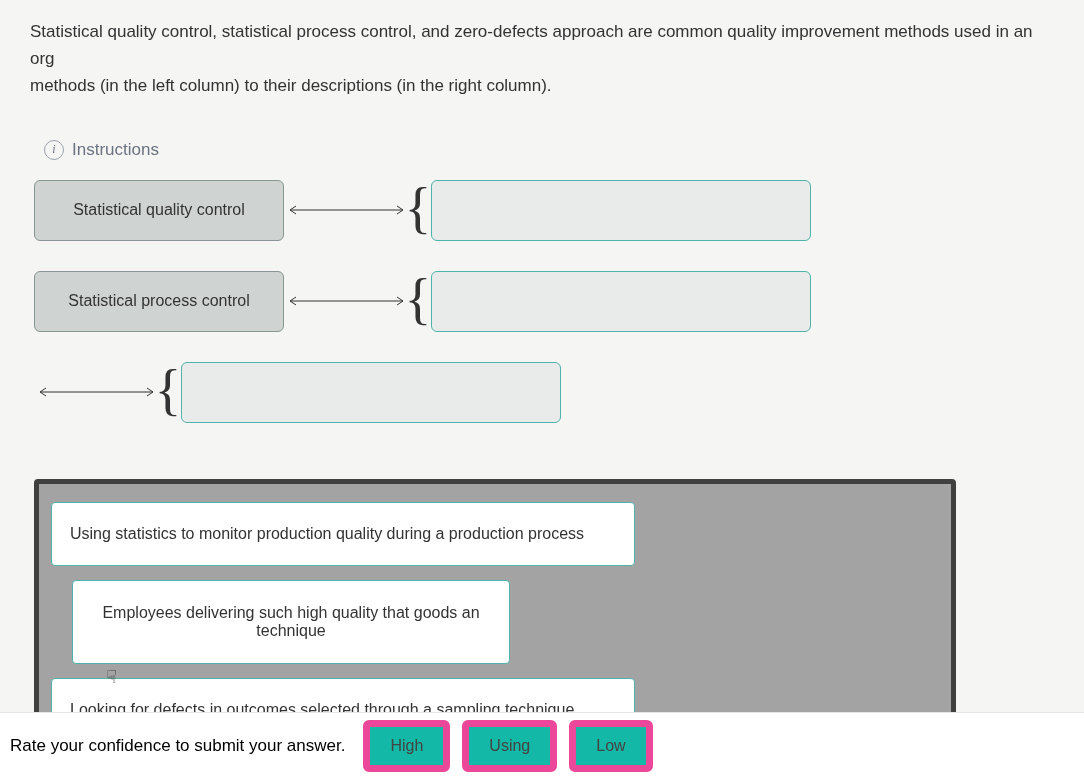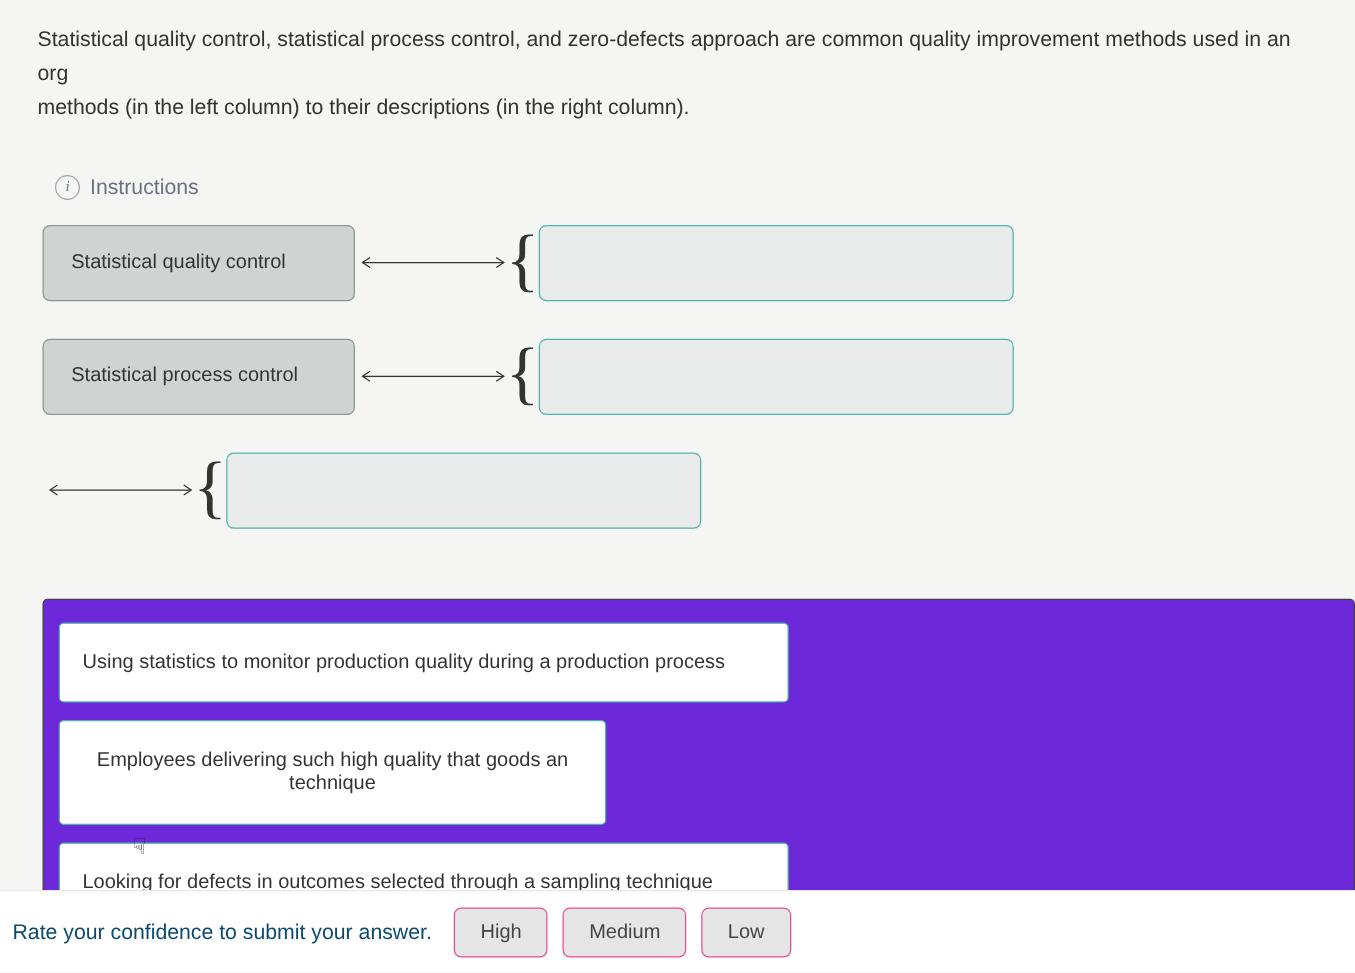--- a/index.html
+++ b/index.html
@@ -51,20 +51,21 @@
     width: 250px;
     height: 61px;
     background: #cfd4d3;
     border: 1px solid #8a9693;
     border-radius: 6px;
     display: flex;
     align-items: center;
     padding: 0 22px;
     font-size: 16px;
     color: #333;
+    justify-content: center;
   }
   .connector {
     width: 125px;
     position: relative;
     height: 1px;
   }
   .connector svg {
     position: absolute;
     top: -6px;
     left: 0;
@@ -83,44 +84,44 @@
   .target-box {
     width: 380px;
     height: 61px;
     background: #e8ebea;
     border: 1px solid #4fb3a9;
     border-radius: 6px;
     margin-left: 4px;
   }
   .options-panel {
     margin: 6px 0 0 34px;
-    width: 1050px;
-    border: 1px solid #404040;
+    width: 922px;
+    border: 5px solid #404040;
     border-radius: 4px;
-    background: #6d28d9;
+    background: #a3a3a3;
     padding: 18px 12px 18px 12px;
     display: flex;
     flex-wrap: wrap;
     gap: 14px;
   }
   .option-card {
     background: #fff;
     border: 1px solid #4fb3a9;
     border-radius: 4px;
     padding: 20px 18px;
     font-size: 16px;
     color: #333;
     display: flex;
     align-items: center;
     justify-content: center;
     text-align: center;
     cursor: grab;
   }
   .option-1 { width: 584px; height: 64px; justify-content: flex-start; text-align: left; }
-  .option-2 { width: 438px; height: 84px; flex-direction: column; }
+  .option-2 { width: 438px; height: 84px; flex-direction: column; margin-left: 21px; }
   .option-3 { width: 584px; height: 64px; justify-content: flex-start; text-align: left; }
   .help-row {
     padding: 34px 0 0 36px;
     display: flex;
     align-items: center;
     gap: 6px;
     color: #2a7a73;
     font-size: 16px;
     font-weight: 500;
   }
@@ -139,26 +140,26 @@
     height: 66px;
     background: #fff;
     border-top: 1px solid #e5e7eb;
     display: flex;
     align-items: center;
     padding: 0 10px;
     gap: 12px;
   }
   .footer-label {
     font-size: 17px;
-    color: #0c4a6e;
+    color: #000000;
     margin-right: 6px;
   }
   .conf-btn {
-    border: 1px solid #ec4899;
-    background: #e5e5e5;
+    border: 7px solid #ec4899;
+    background: #14b8a6;
     border-radius: 6px;
     padding: 10px 20px;
     font-size: 16px;
     color: #444;
     cursor: pointer;
   }
 </style>
 </head>
 <body>
 
@@ -234,15 +235,15 @@
 <span class="cursor-icon">☟</span>
 
 <div class="help-row">
   
   
 </div>
 
 <div class="footer-bar">
   <span class="footer-label">Rate your confidence to submit your answer.</span>
   <button class="conf-btn">High</button>
-  <button class="conf-btn">Medium</button>
+  <button class="conf-btn">Using</button>
   <button class="conf-btn">Low</button>
 </div>
 
 </body></html>

